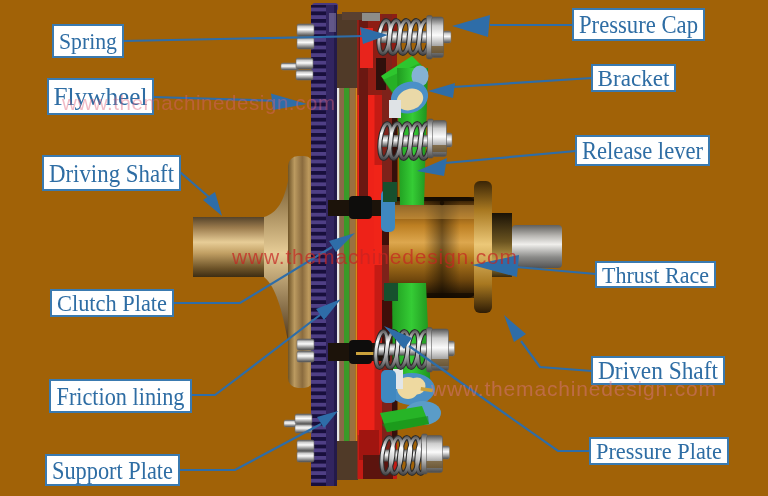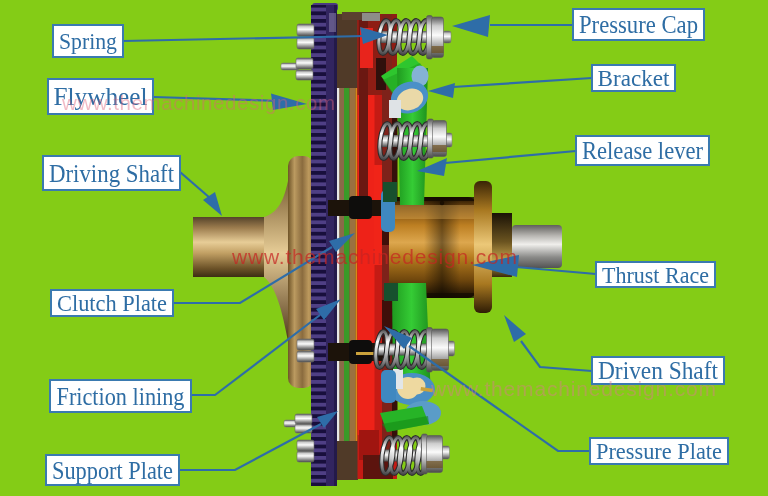--- a/index.html
+++ b/index.html
@@ -1,16 +1,16 @@
 <!DOCTYPE html>
 <html><head>
 <meta charset="utf-8">
 <style>
 html,body{margin:0;padding:0;}
-#stage{position:relative;width:768px;height:496px;background:#84cc16;overflow:hidden;}
+#stage{position:relative;width:768px;height:496px;background:#a16207;overflow:hidden;}
 svg{position:absolute;left:0;top:0;}
 </style>
 </head>
 <body>
 <div id="stage">
 <svg width="768" height="496" viewBox="0 0 768 496">
 <defs>
 <linearGradient id="shaftG" x1="0" y1="0" x2="0" y2="1">
  <stop offset="0" stop-color="#55432a"></stop>
           <stop offset="0.18" stop-color="#9c7c4e"></stop>

